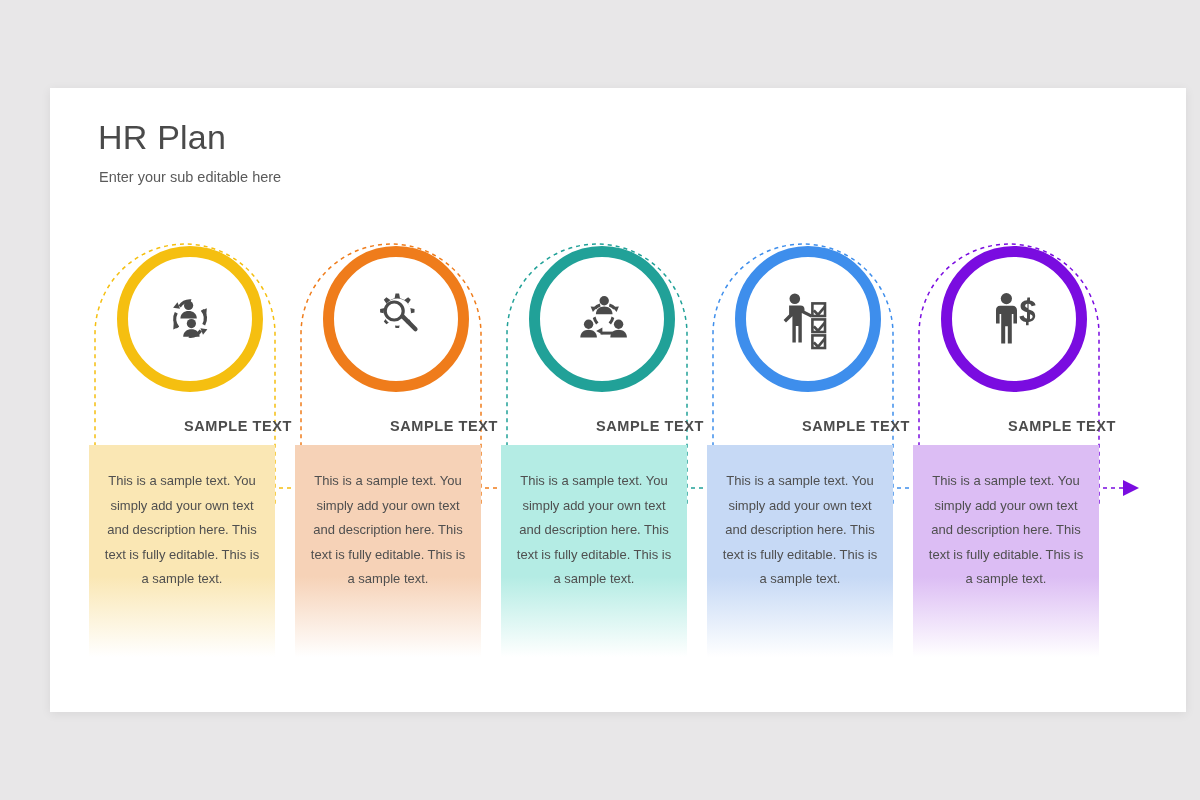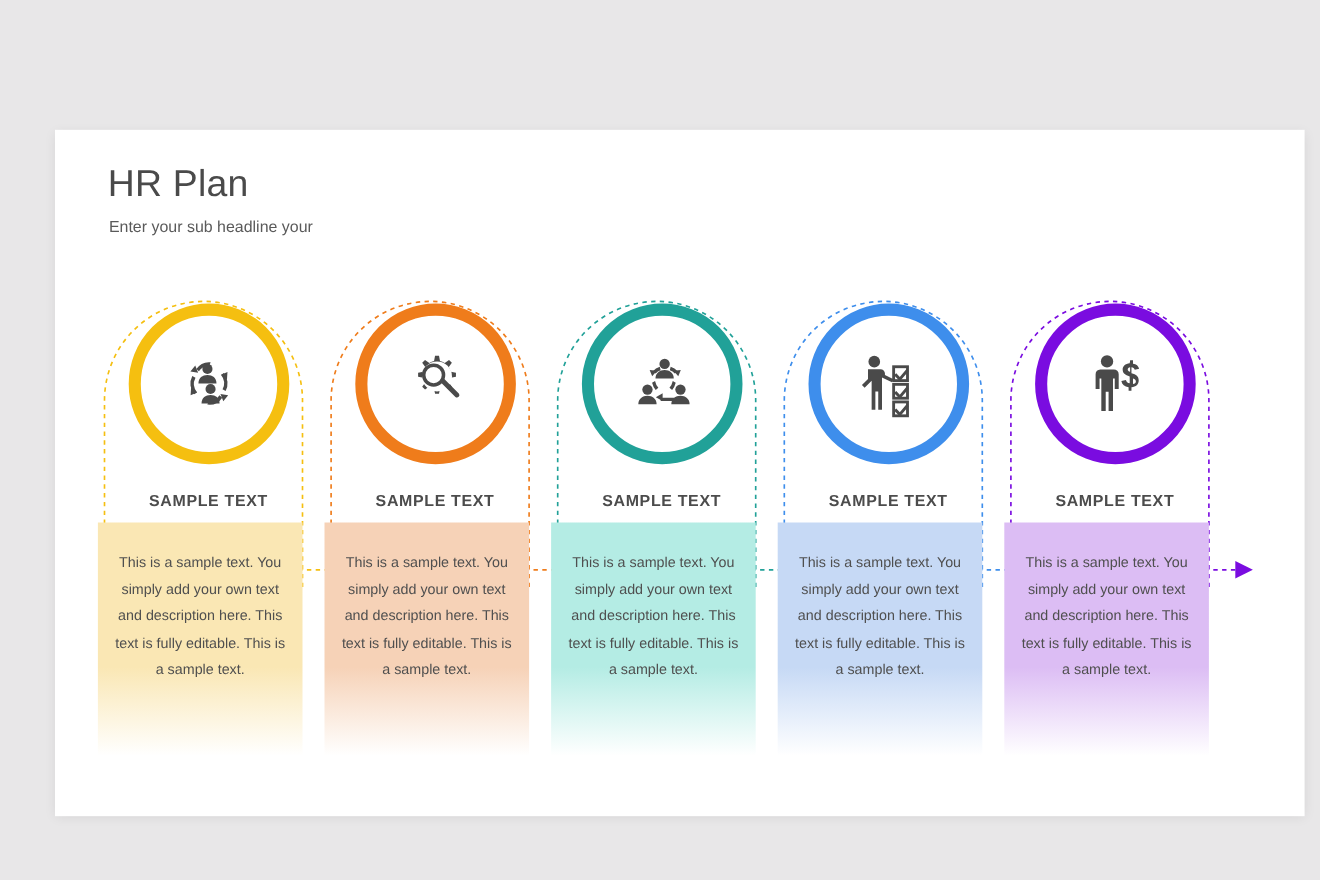--- a/index.html
+++ b/index.html
@@ -10,21 +10,20 @@
     overflow:hidden;
   }
   #stage { position:relative; width:1200px; height:800px; }
 
   #slide {
     position:absolute;
     left:50px; top:88px;
     width:1136px; height:624px;
     background:#ffffff;
     box-shadow:0 2px 10px rgba(0,0,0,0.07);
-    margin-top:30px;
   }
 
   #title {
     position:absolute; left:48px; top:30px;
     font-size:34px; font-weight:400; color:#4a4a4a;
     letter-spacing:0.2px;
   }
   #subtitle {
     position:absolute; left:49px; top:81px;
     font-size:14.5px; font-weight:400; color:#5a5a5a;
@@ -72,21 +71,21 @@
   .icon-holder {
     position:absolute; inset:0;
     display:flex; align-items:center; justify-content:center;
   }
   .icon-holder svg { width:64px; height:64px; display:block; }
 
   .step-label {
     position:absolute;
     left:0; top:180px;
     width:205px;
-    text-align:center;
+    text-align:right;
     font-size:14.5px;
     font-weight:700;
     letter-spacing:0.6px;
     color:#4c4c4c;
   }
 
   .panel {
     position:absolute;
     left:2px; top:207px;
     width:186px;
@@ -99,21 +98,21 @@
   }
   .panel .ptext { display:block;text-align:center; }
 </style>
 </head>
 <body>
 
 <div id="stage">
   <div id="slide">
 
     <div id="title">HR Plan</div>
-    <div id="subtitle">Enter your sub headline your</div>
+    <div id="subtitle">Enter your sub editable here</div>
 
     <div id="steps">
         <div class="step s0">
           <svg class="tagpath" viewBox="0 0 240 310">
             <path d="M 14 104 A 90 90 0 0 1 194 104 L 194 277 L 14 277 Z" fill="none" stroke="#f5bf10" stroke-width="1.5" stroke-dasharray="4 4"></path>
             <path d="M 14 258 L 218 258" fill="none" stroke="#f5bf10" stroke-width="1.5" stroke-dasharray="4 4"></path>
             <path d="M 218 250 L 234 258 L 218 266 Z" fill="#f5bf10"></path>
           </svg>
           <div class="ring-wrap">
             <div class="ring" style="border-color: rgb(245, 191, 16);"></div>

